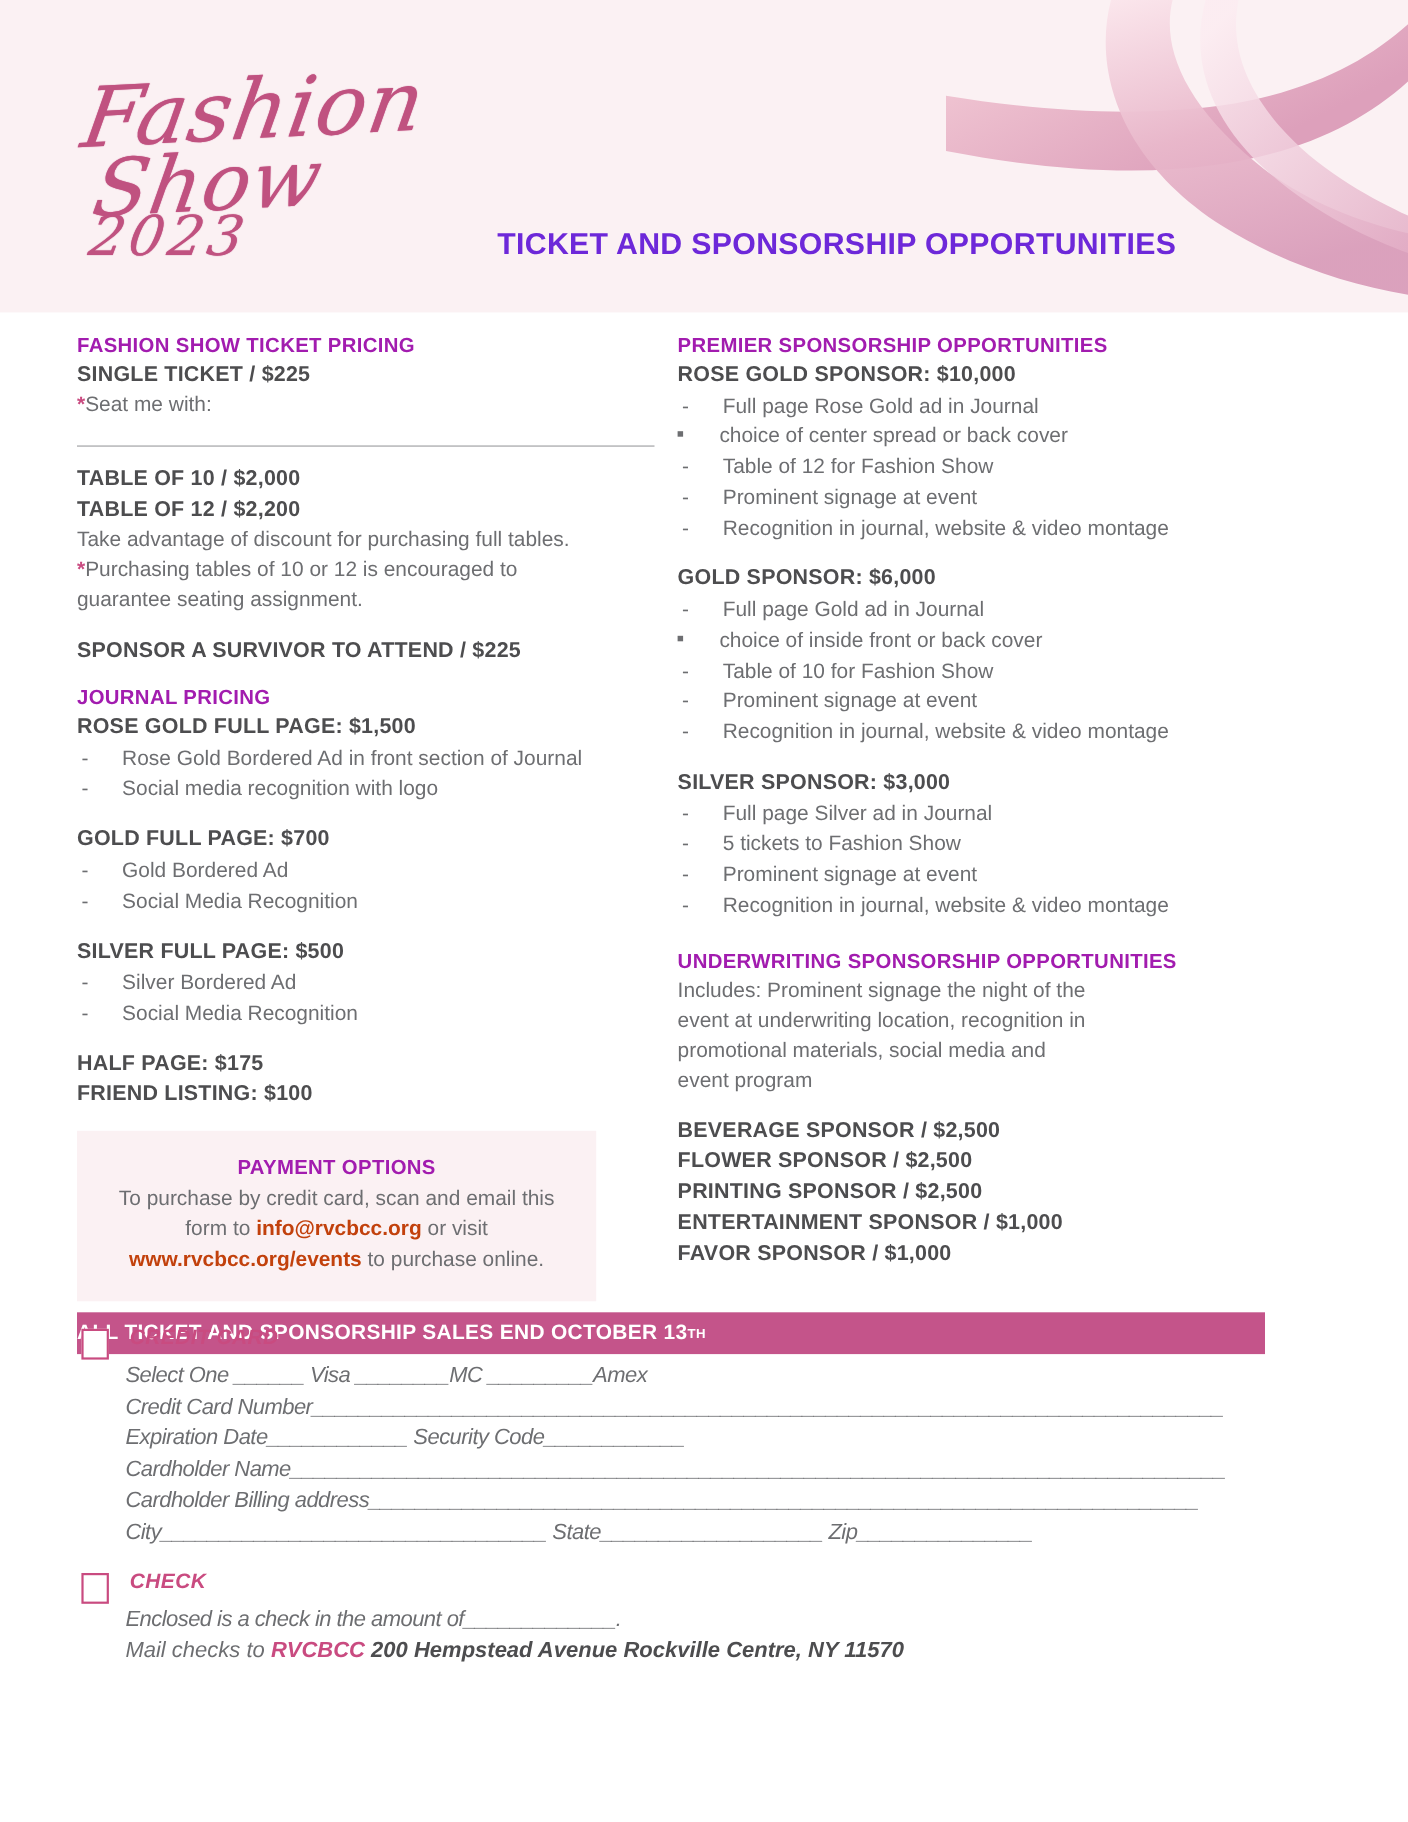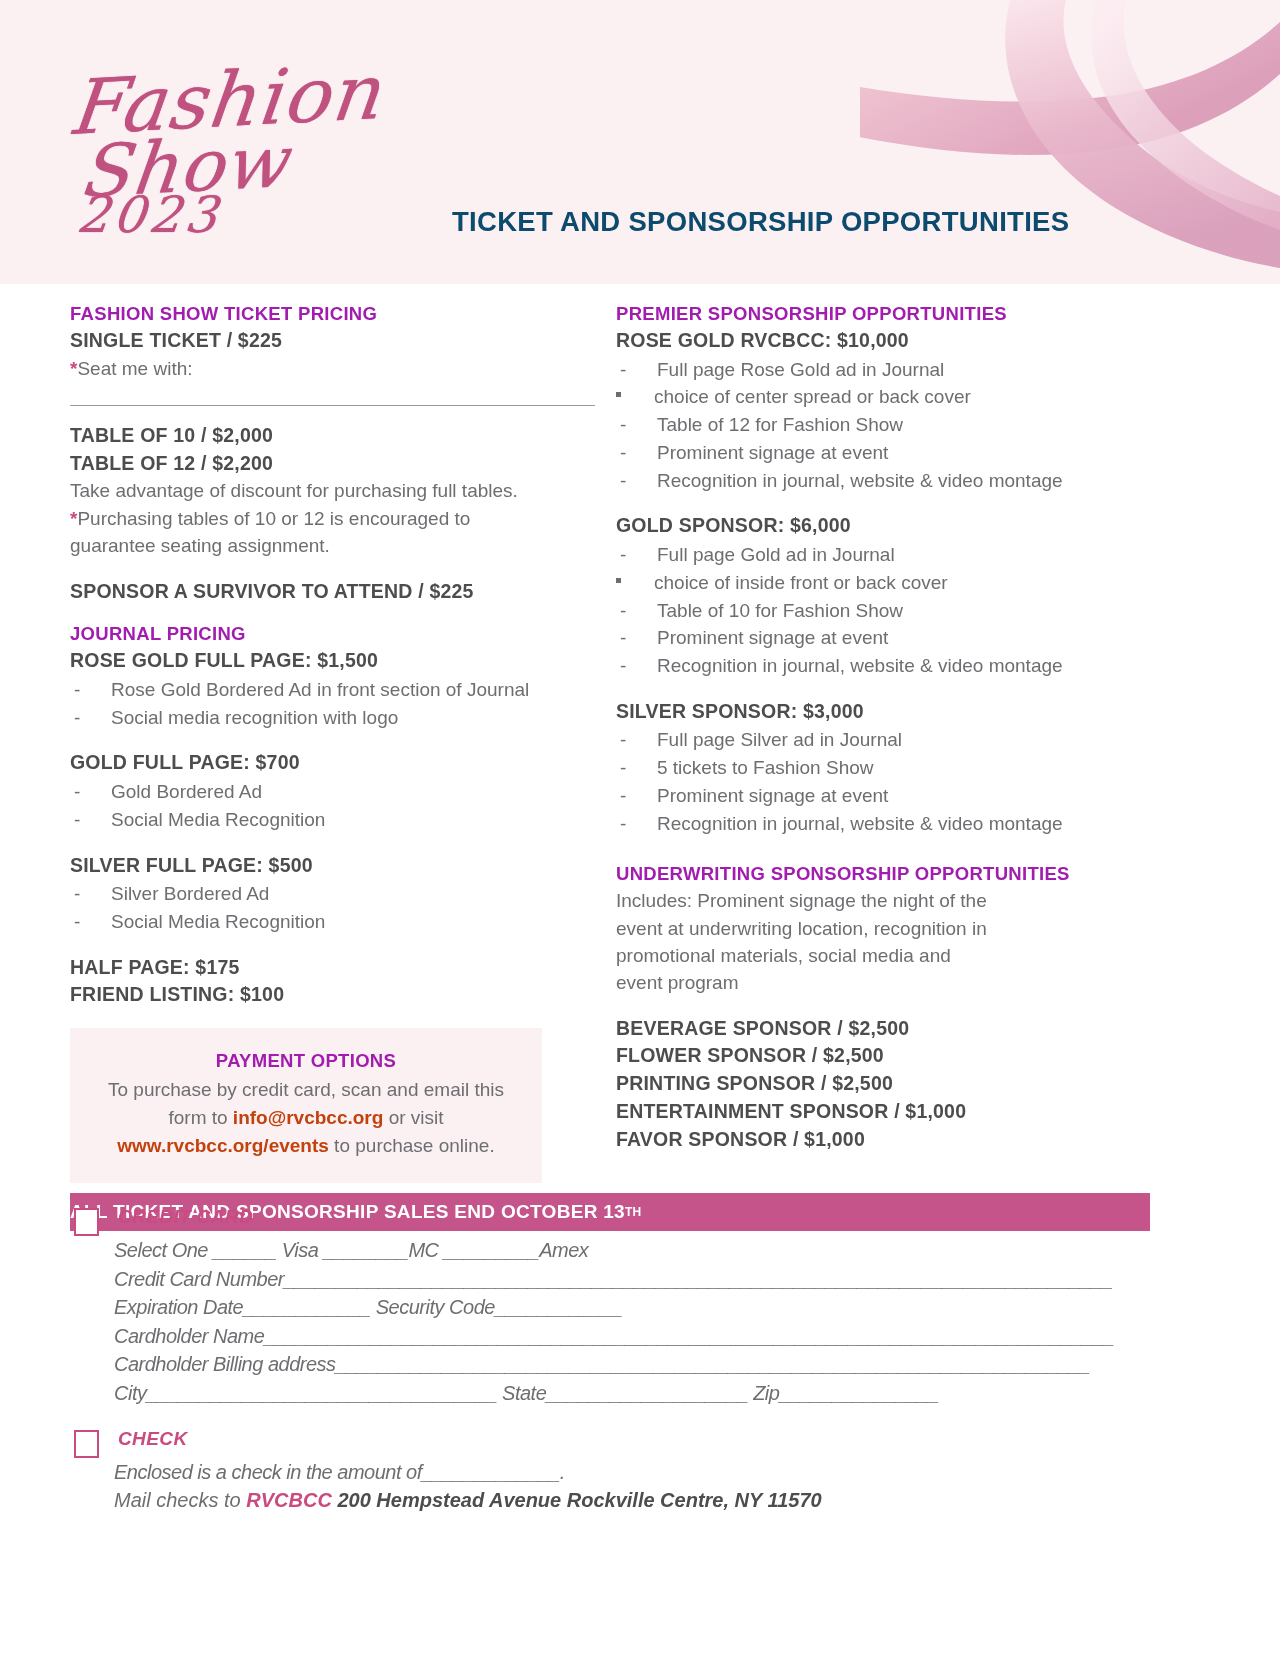--- a/index.html
+++ b/index.html
@@ -36,21 +36,21 @@
     line-height:0.92;
     text-shadow:0 0 1px #c05280;
   }
   .logo-l1 { font-size:76px; display:block; transform:skewX(-12deg) rotate(-3deg); }
   .logo-l2 { font-size:72px; display:block; margin-top:-4px; margin-left:10px; transform:skewX(-12deg) rotate(-3deg); }
   .logo-l3 { font-size:50px; display:block; margin-top:-2px; margin-left:4px; transform:skewX(-10deg); letter-spacing:4px; }
 
   .header-title {
     position:absolute; left:452px; top:206px;
     font-size:27.5px; font-weight:700; letter-spacing:0.3px;
-    color:#0c4a6e;
+    color:#6d28d9;
   }
 
   
   .col-left { position:absolute; left:70px; top:303px; width:550px; }
   .col-right { position:absolute; left:616px; top:303px; width:520px; }
 
   .sec-title {
     color:#a21caf; font-weight:700; font-size:18.5px;
     letter-spacing:0.3px; margin:0 0 2px 0; white-space:nowrap;
   }
@@ -218,21 +218,21 @@
       <div class="sec-title">PAYMENT OPTIONS</div>
       <p>To purchase by credit card, scan and email this</p>
       <p><span>form to </span><b>info@rvcbcc.org</b><span> or visit</span></p>
       <p><b>www.rvcbcc.org/events</b><span> to purchase online.</span></p>
     </div>
   </div>
 
   <div class="col-right">
 
     <div class="sec-title">PREMIER SPONSORSHIP OPPORTUNITIES</div>
-    <p class="line-bold">ROSE GOLD RVCBCC: $10,000</p>
+    <p class="line-bold">ROSE GOLD SPONSOR: $10,000</p>
     <ul class="dash">
       <li><span class="bullet-dash">-</span><span>Full page Rose Gold ad in Journal</span></li>
       <li style="padding-left:0;">
         <ul class="sub">
           <li><span class="bullet-sq"></span><span>choice of center spread or back cover</span></li>
         </ul>
       </li>
       <li><span class="bullet-dash">-</span><span>Table of 12 for Fashion Show</span></li>
       <li><span class="bullet-dash">-</span><span>Prominent signage at event</span></li>
       <li><span class="bullet-dash">-</span><span>Recognition in journal, website &amp; video montage</span></li>

